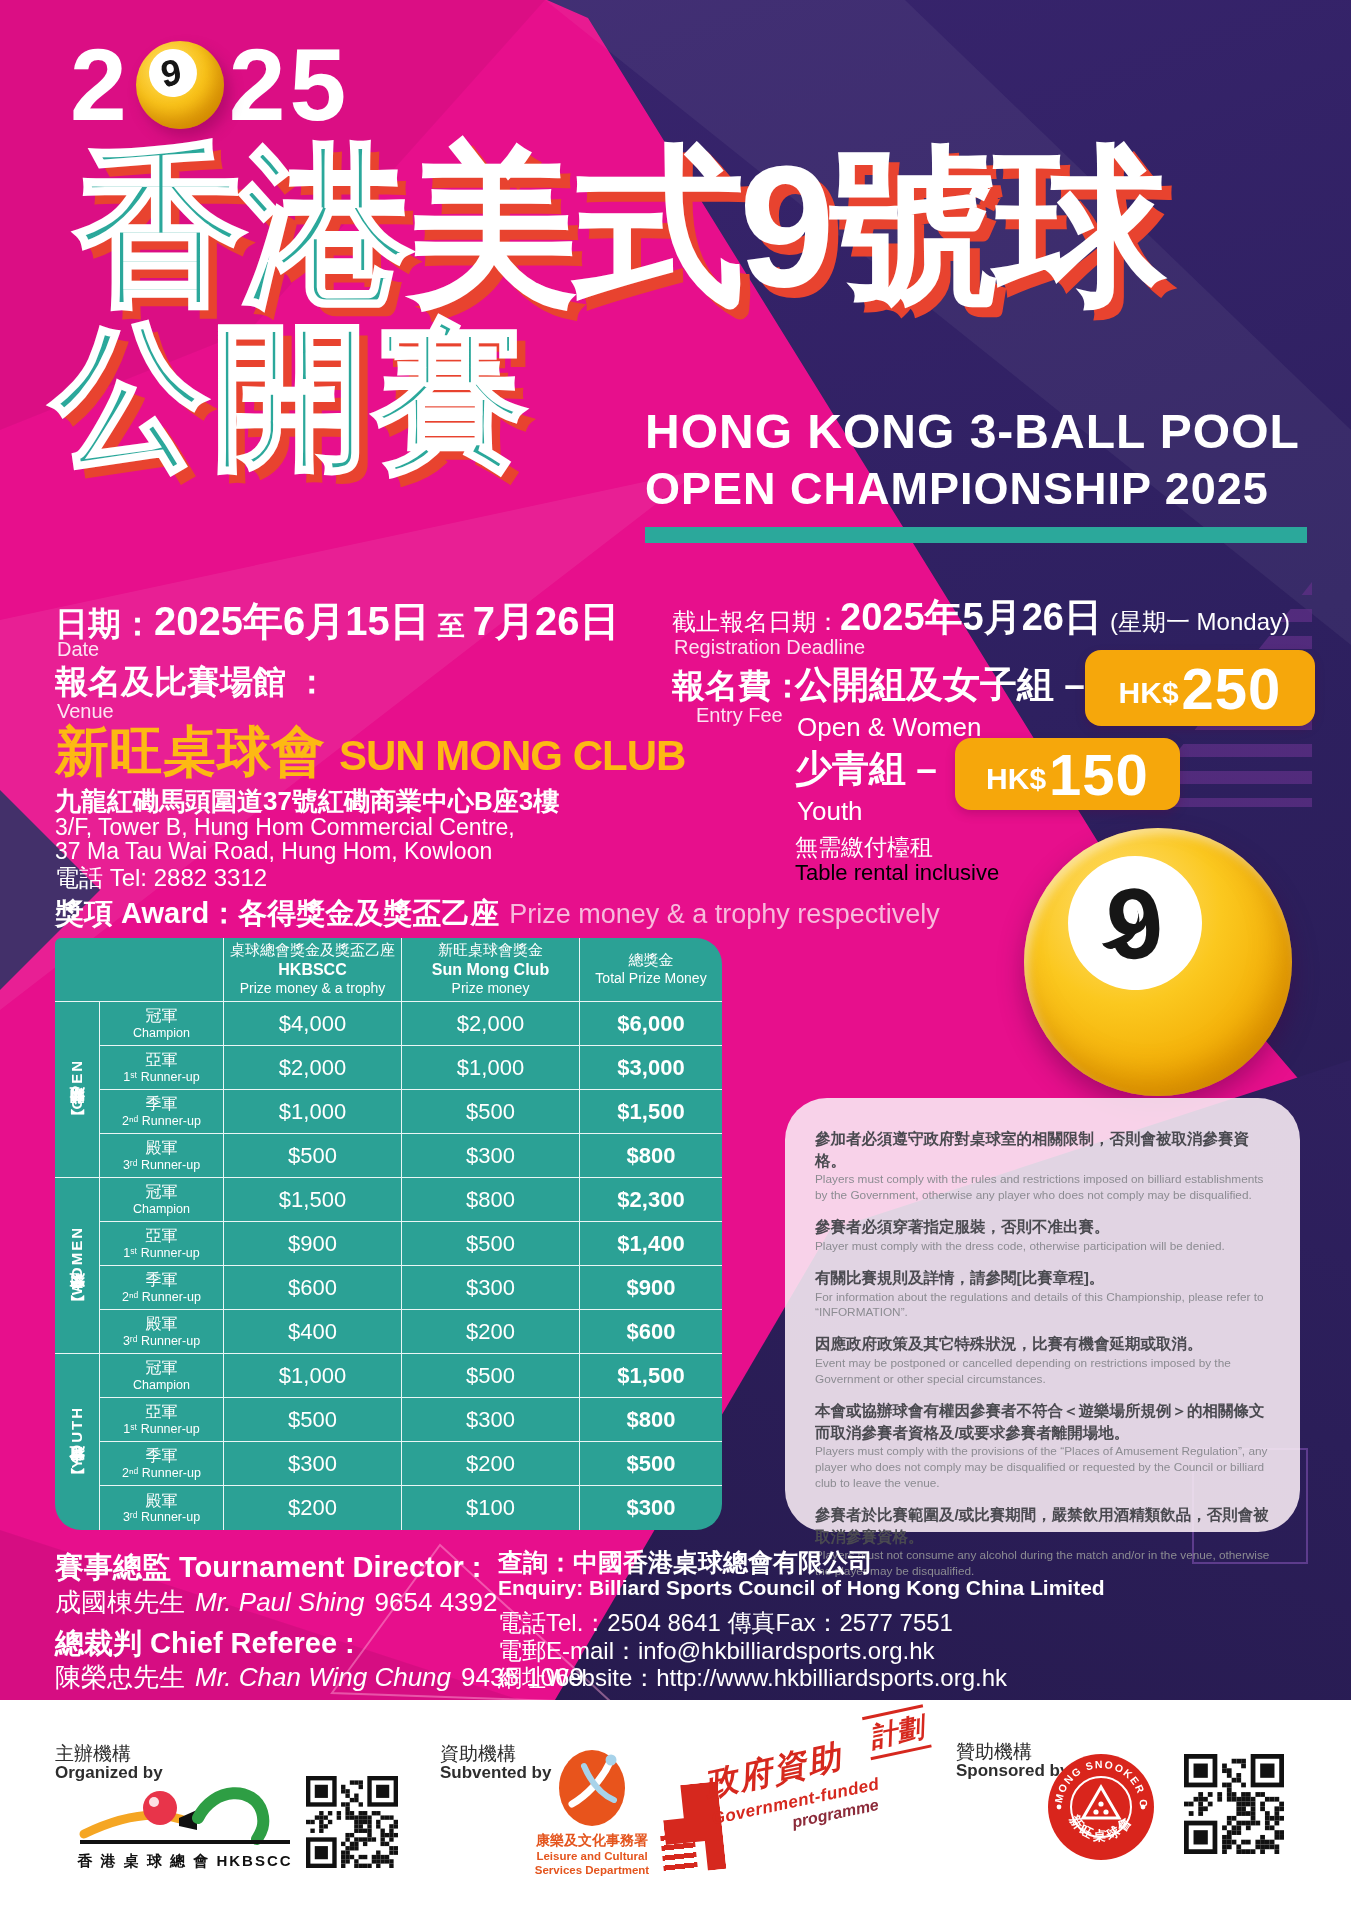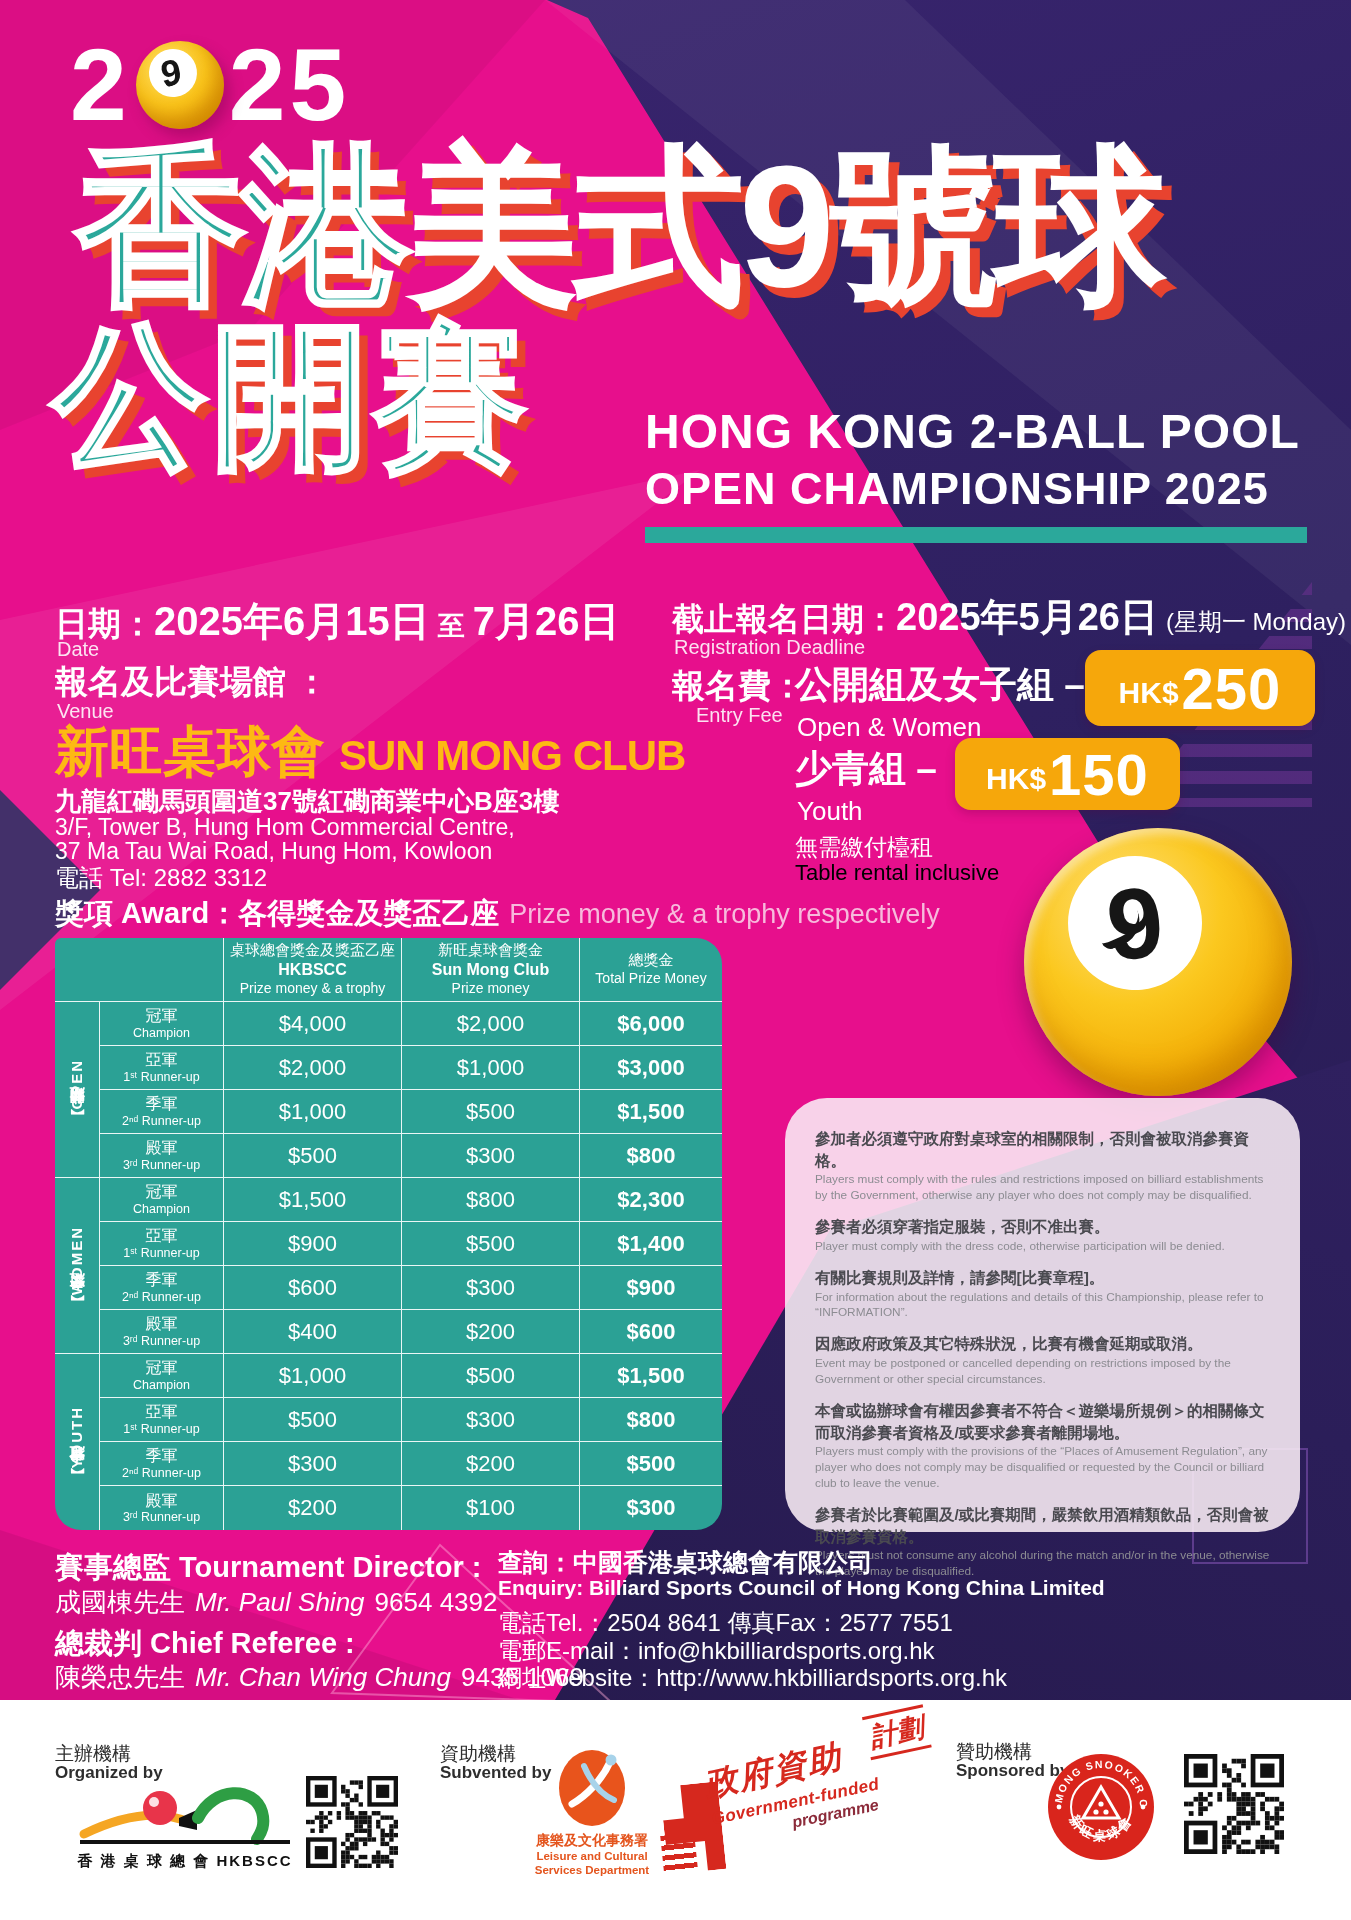--- a/index.html
+++ b/index.html
@@ -53,21 +53,21 @@
   .venue-label{left:55px;top:660px;} .venue-en{left:57px;top:700px;}
   .venue-name{left:55px;top:716px;color:#FDB913;white-space:nowrap;}
   .venue-name .nzh{font-size:54px;font-weight:800;}
   .venue-name .nen{font-size:42px;font-weight:800;letter-spacing:-1px;margin-left:14px;}
   .addr-zh{left:55px;top:784px;font-size:26px;font-weight:600;}
   .addr-en1{left:55px;top:814px;font-size:23px;}
   .addr-en2{left:55px;top:838px;font-size:23px;}
   .venue-tel{left:55px;top:862px;font-size:24px;}
 
   .dl-row{left:672px;top:592px;white-space:nowrap;}
-  .dl-row .lab{font-size:32px;font-weight:700;} .dl-row .val{font-size:38px;font-weight:700;}
+  .dl-row .lab{font-size:24px;font-weight:400;} .dl-row .val{font-size:38px;font-weight:700;}
   .dl-row .wk{font-size:24px;font-weight:400;margin-left:8px;}
   .dl-en{left:674px;top:636px;}
   .fee-label{left:672px;top:664px;} .fee-en{left:674px;top:704px;margin-left:22px;}
   .fee1-zh{left:795px;top:660px;font-size:37px;font-weight:700;color:#fff;white-space:nowrap;}
   .fee1-en{left:797px;top:712px;font-size:26px;color:#fff;}
   .fee2-zh{left:795px;top:744px;font-size:37px;font-weight:700;color:#fff;white-space:nowrap;}
   .fee2-en{left:797px;top:796px;font-size:26px;color:#fff;}
   .fee-note-zh{left:795px;top:832px;font-size:23px;color:#fff;}
   .fee-note-en{left:795px;top:860px;font-size:22px;color:#000000;}
   .badge{z-index:3;background:#F6A70B;border-radius:16px;display:flex;align-items:center;justify-content:center;
@@ -177,21 +177,21 @@
   </div>
 
   <div class="abs title1">
     <span class="t-teal">香港</span><span class="t-white">美式9號球</span>
   </div>
   <div class="abs title2">
     <span class="t-teal">公開賽</span>
   </div>
 
   <div class="abs title-en">
-    <div class="l1">HONG KONG 2-BALL POOL</div>
+    <div class="l1">HONG KONG 3-BALL POOL</div>
     <div class="l2">OPEN CHAMPIONSHIP 2025</div>
     <div class="teal-bar"></div>
   </div>
 
   <div class="abs date-row z3 w">
     <span class="zl">日期：</span><span class="bigv">2025年6月15日</span><span class="to">至</span><span class="bigv">7月26日</span>
   </div>
   <div class="abs date-en sub z3">Date</div>
 
   <div class="abs venue-label zl z3">報名及比賽場館 ：</div>

